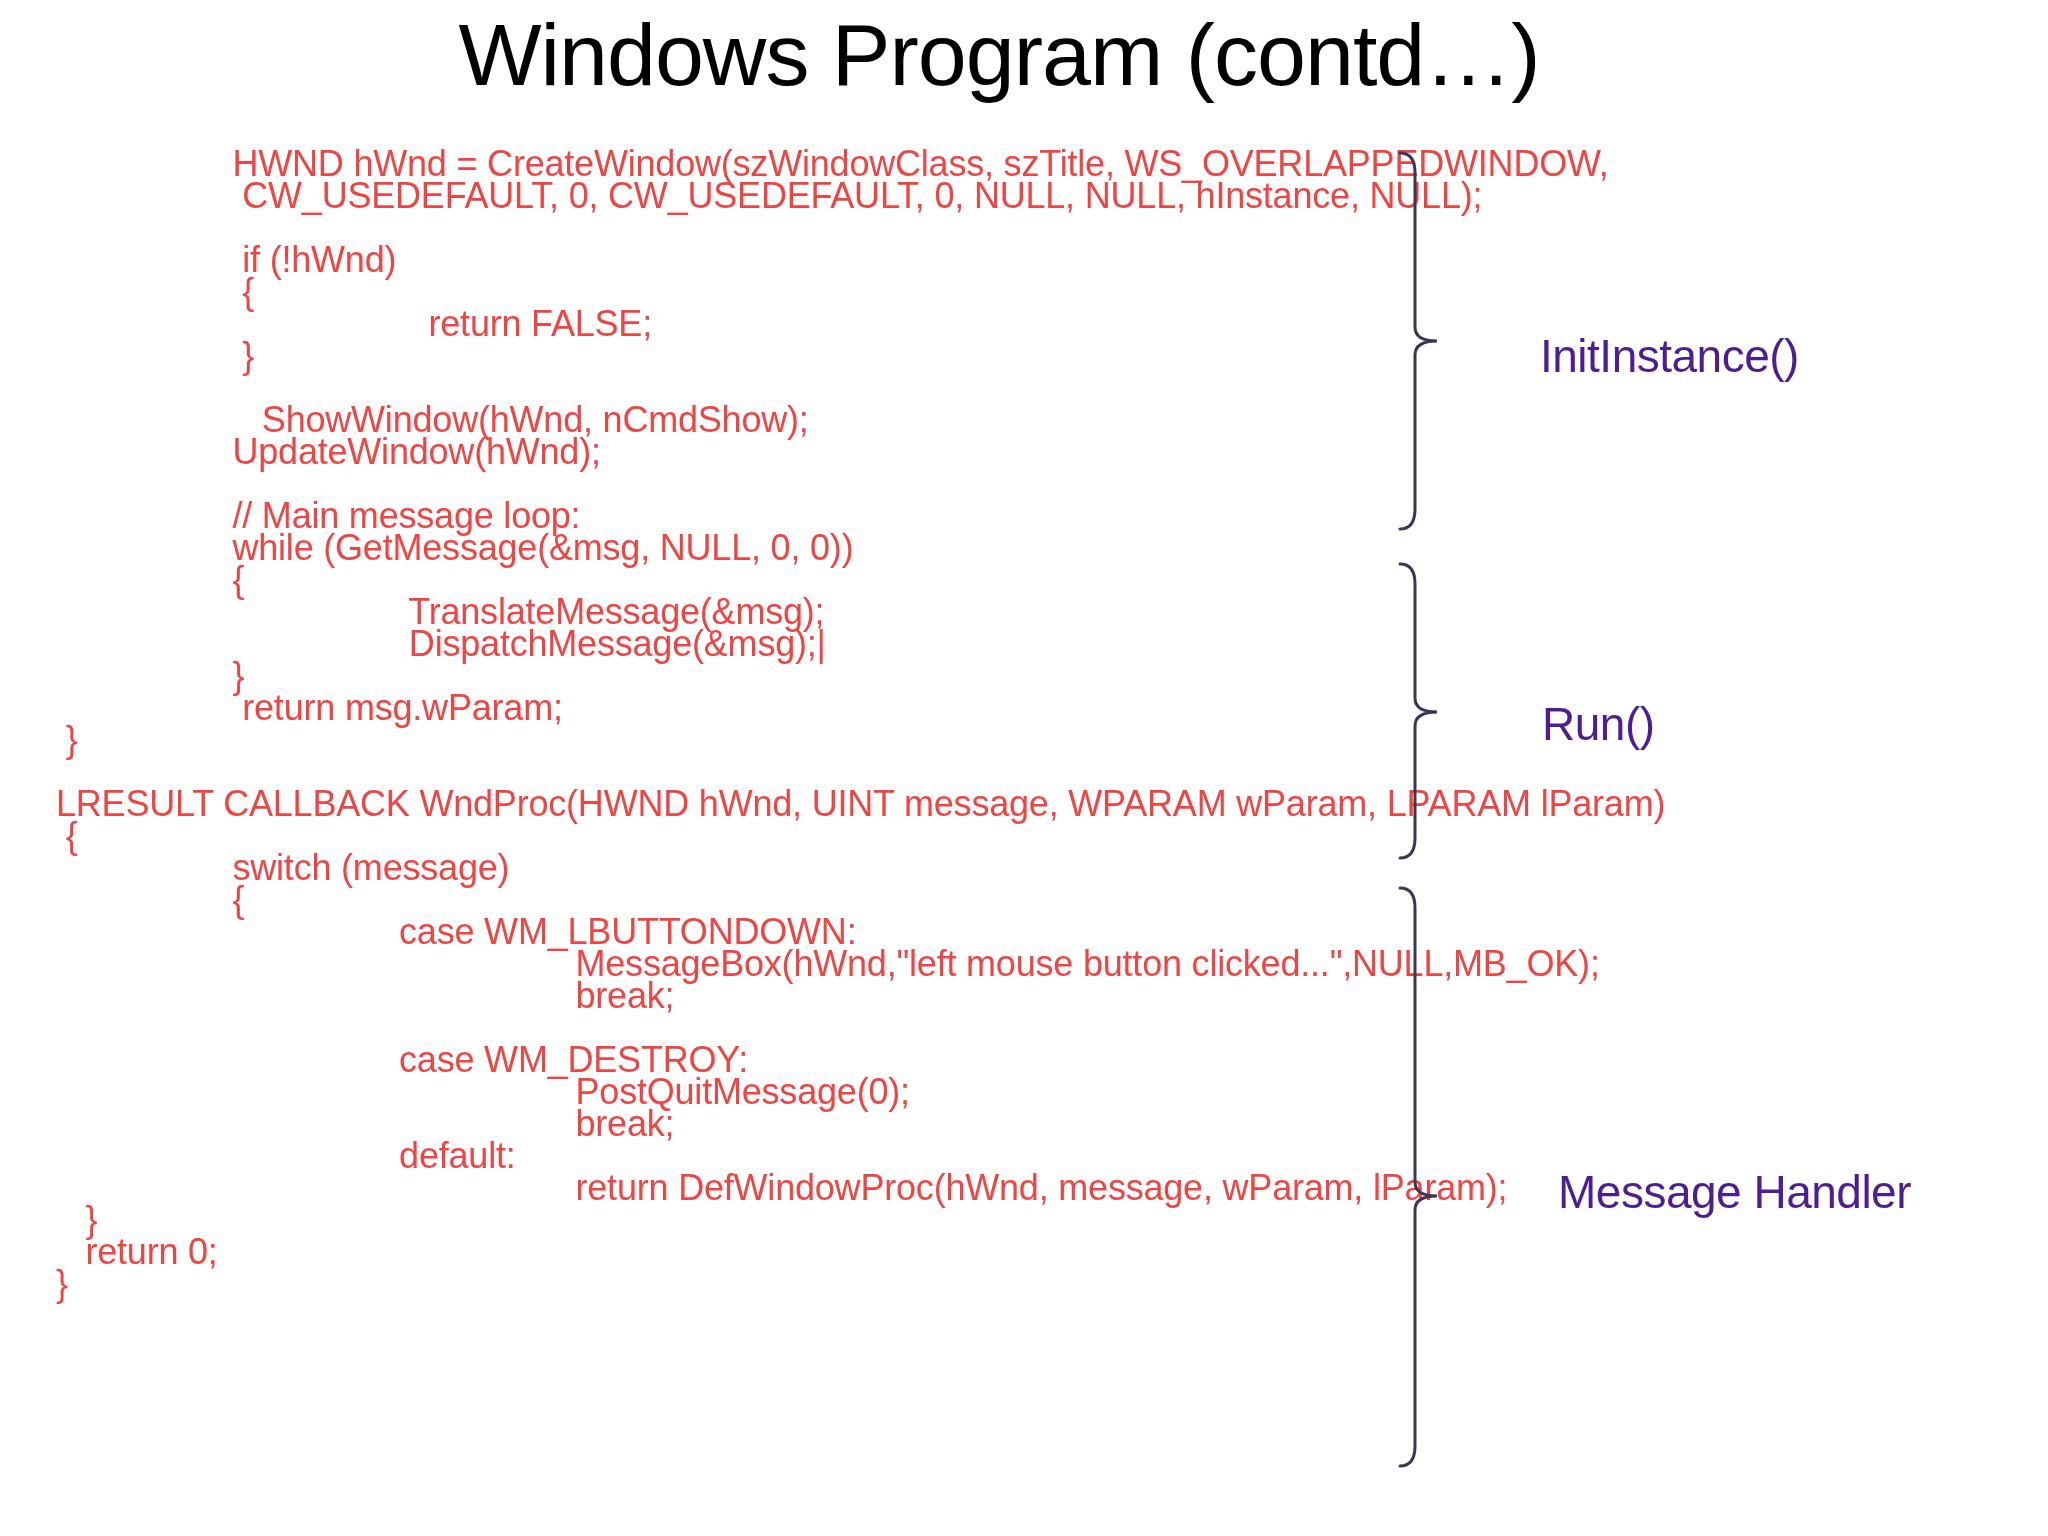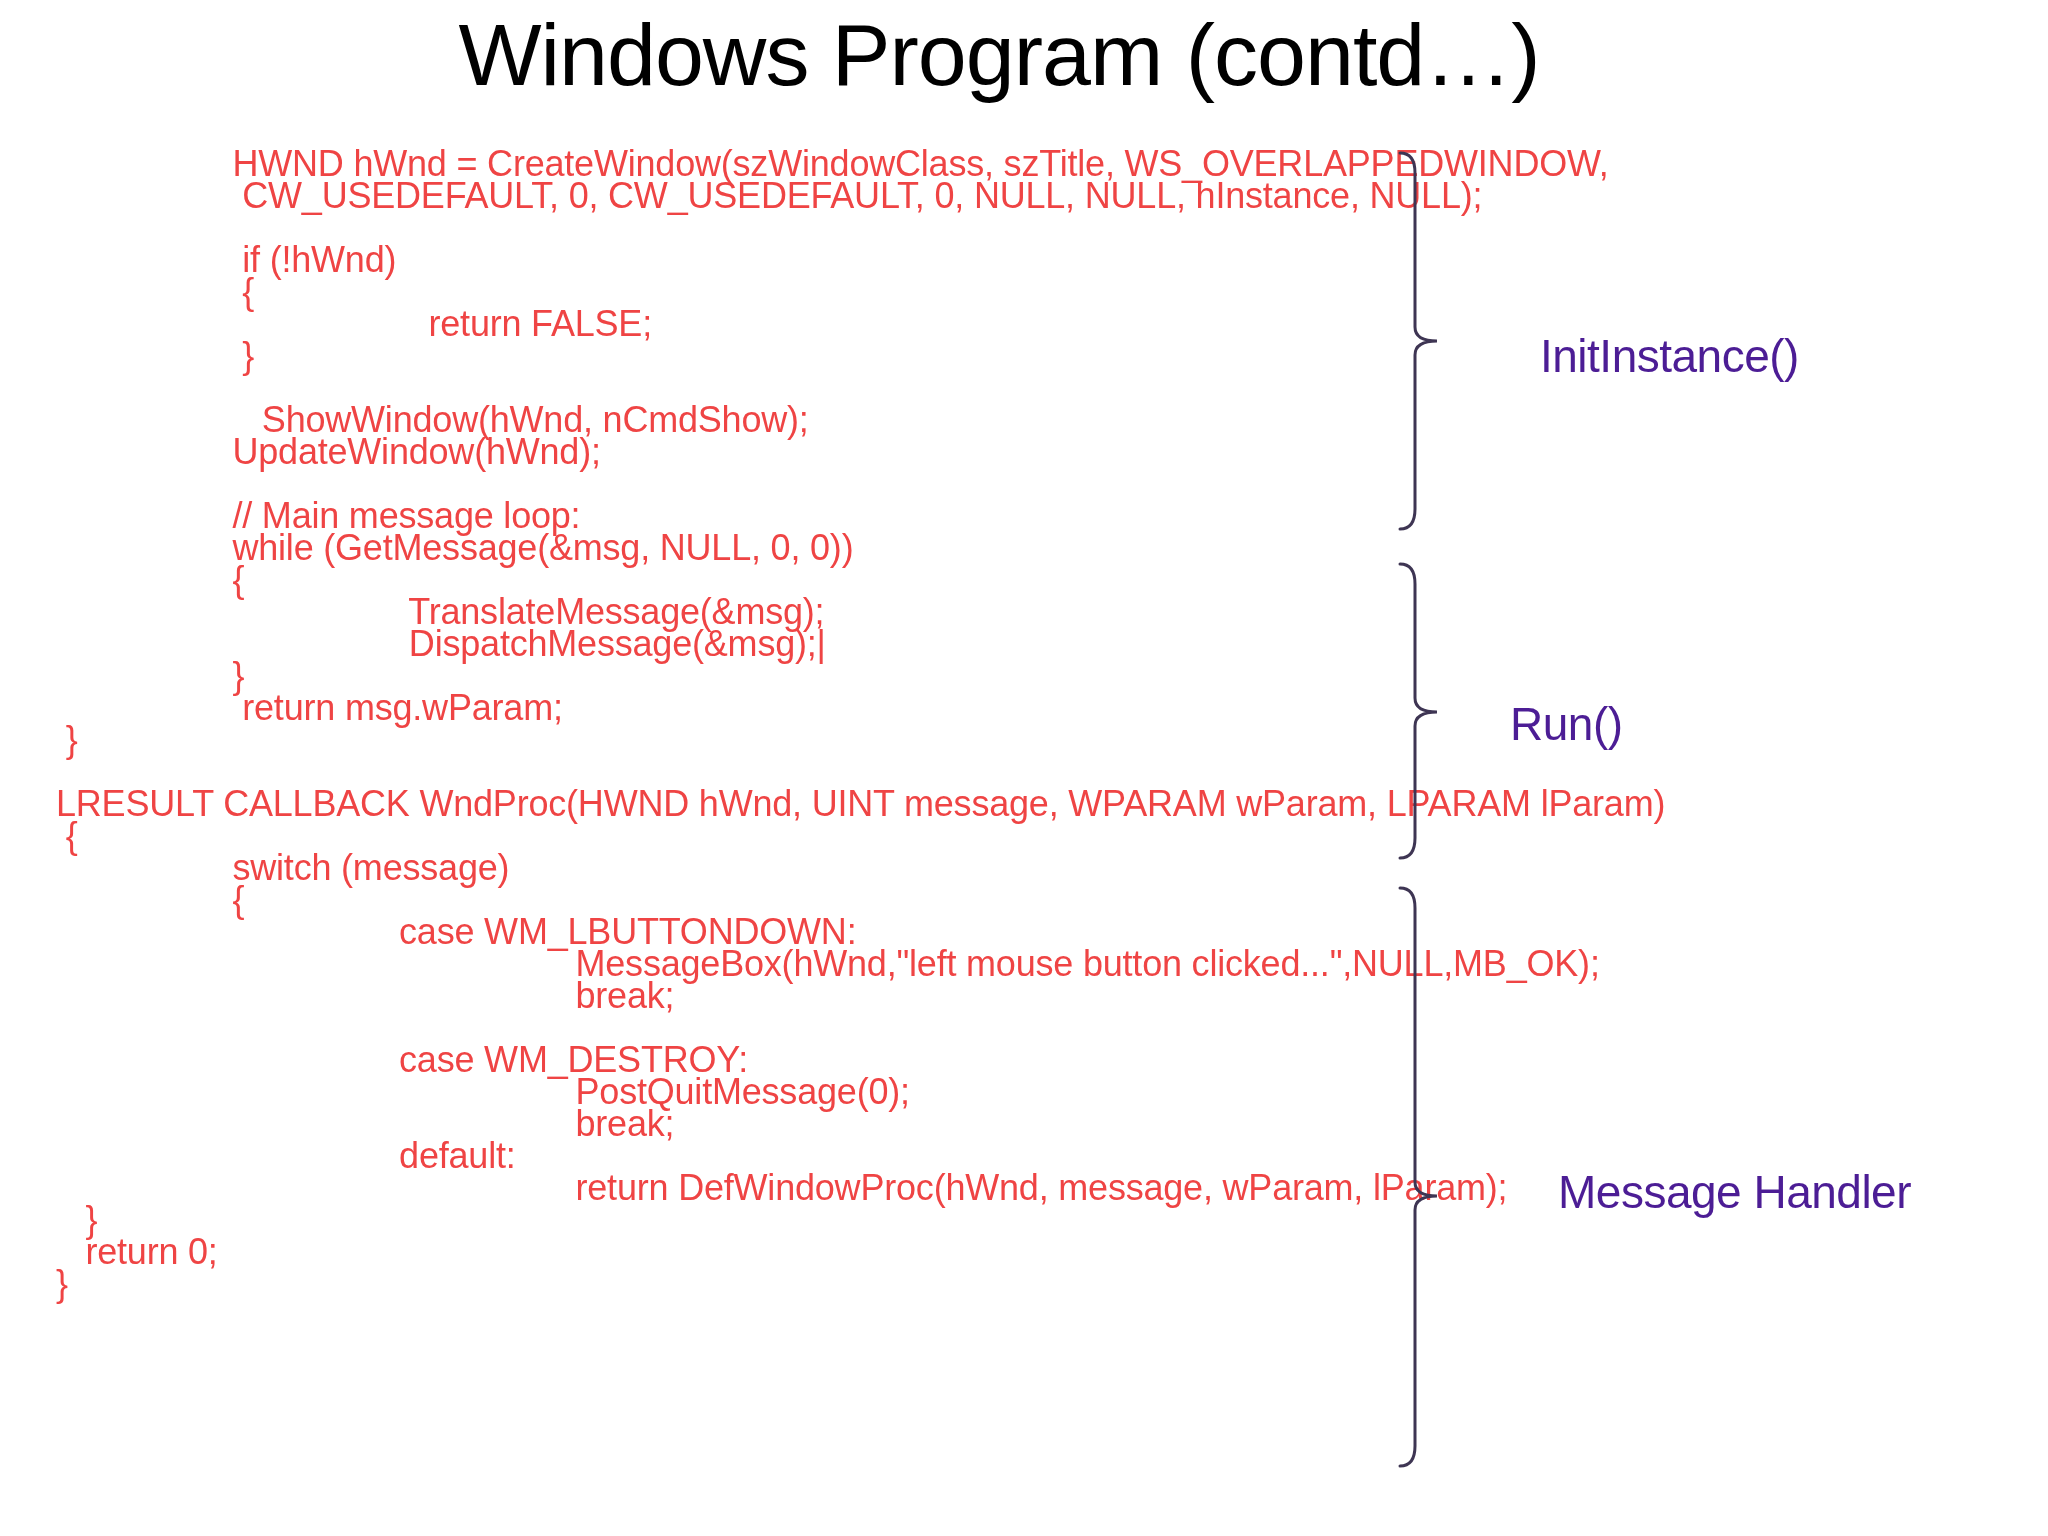--- a/index.html
+++ b/index.html
@@ -62,21 +62,21 @@
   .brace-label {
     position: absolute;
     font-size: 46px;
     line-height: 56px;
     font-weight: 400;
     color: #4c1d95;
     white-space: nowrap;
     letter-spacing: -0.5px;
   }
   #label-init   { left: 1540px; top: 328px; }
-  #label-run    { left: 1510px; top: 696px; }
+  #label-run    { left: 1542px; top: 696px; }
   #label-msghdl { left: 1558px; top: 1164px; }
   #brace-init   { left: 1397px; top: 151px;  height: 380px; }
   #brace-run    { left: 1397px; top: 562px;  height: 298px; }
   #brace-msghdl { left: 1397px; top: 886px;  height: 582px; }
 </style>
 </head>
 <body>
 
 <div class="slide">
 

